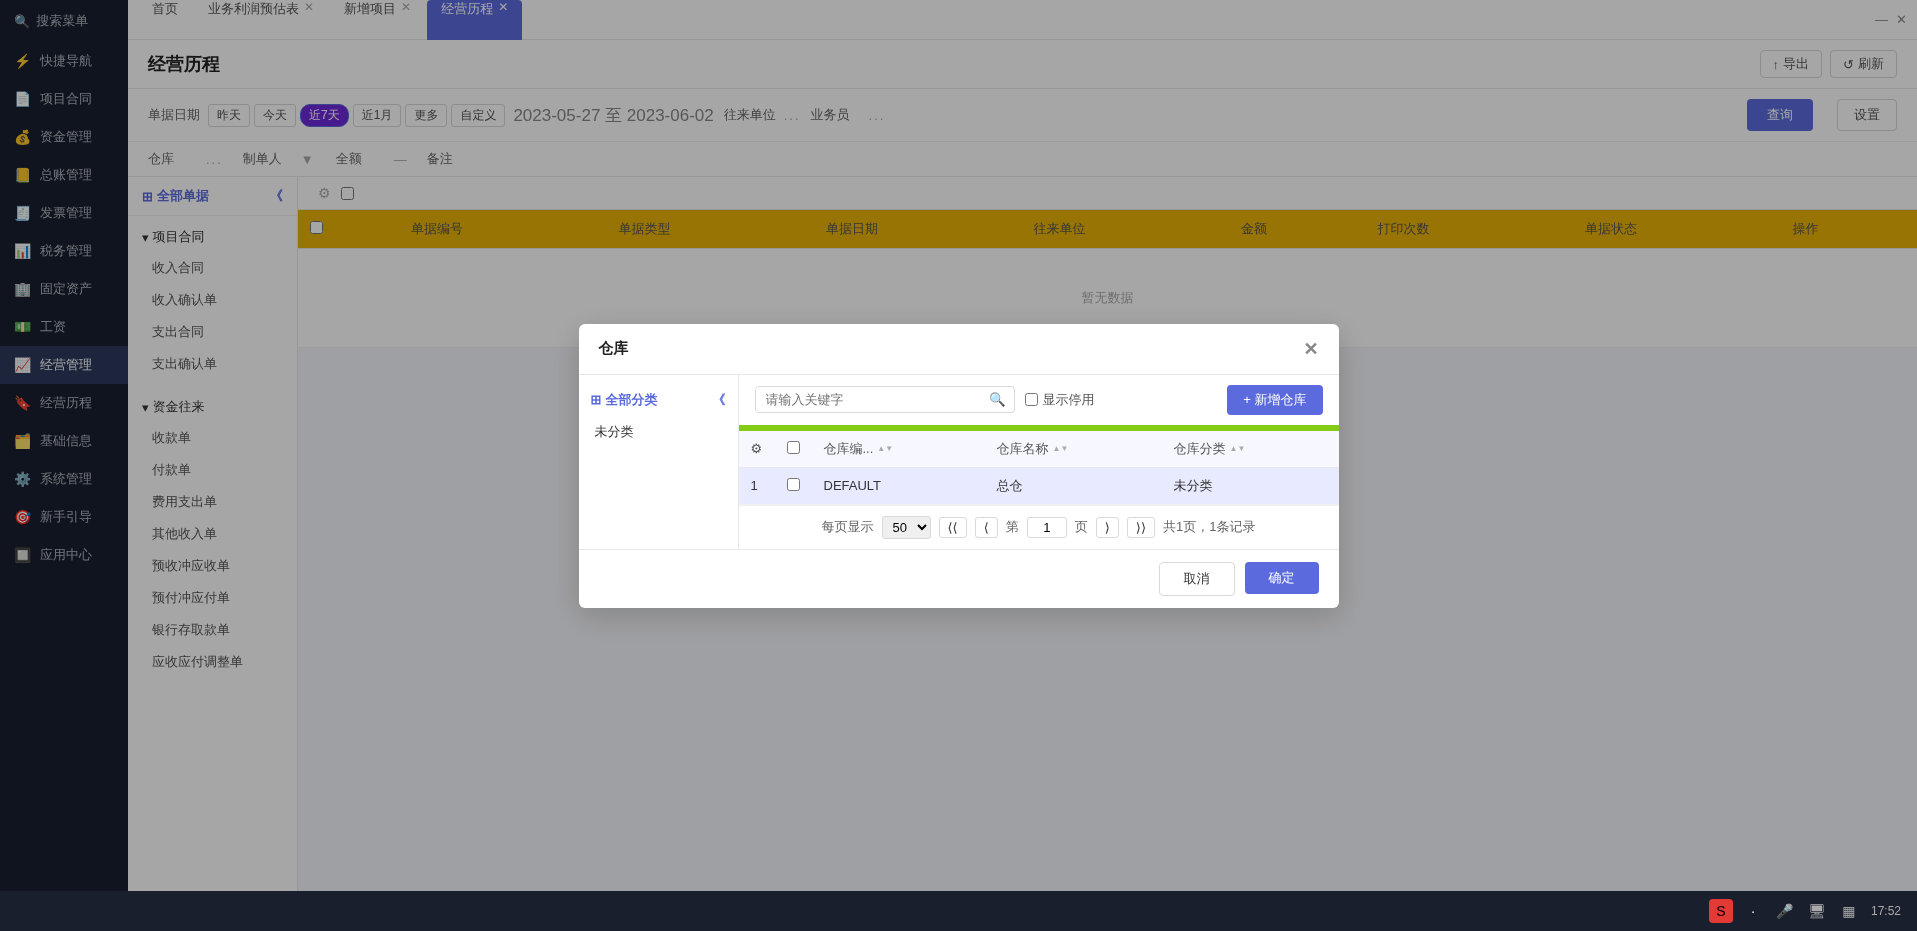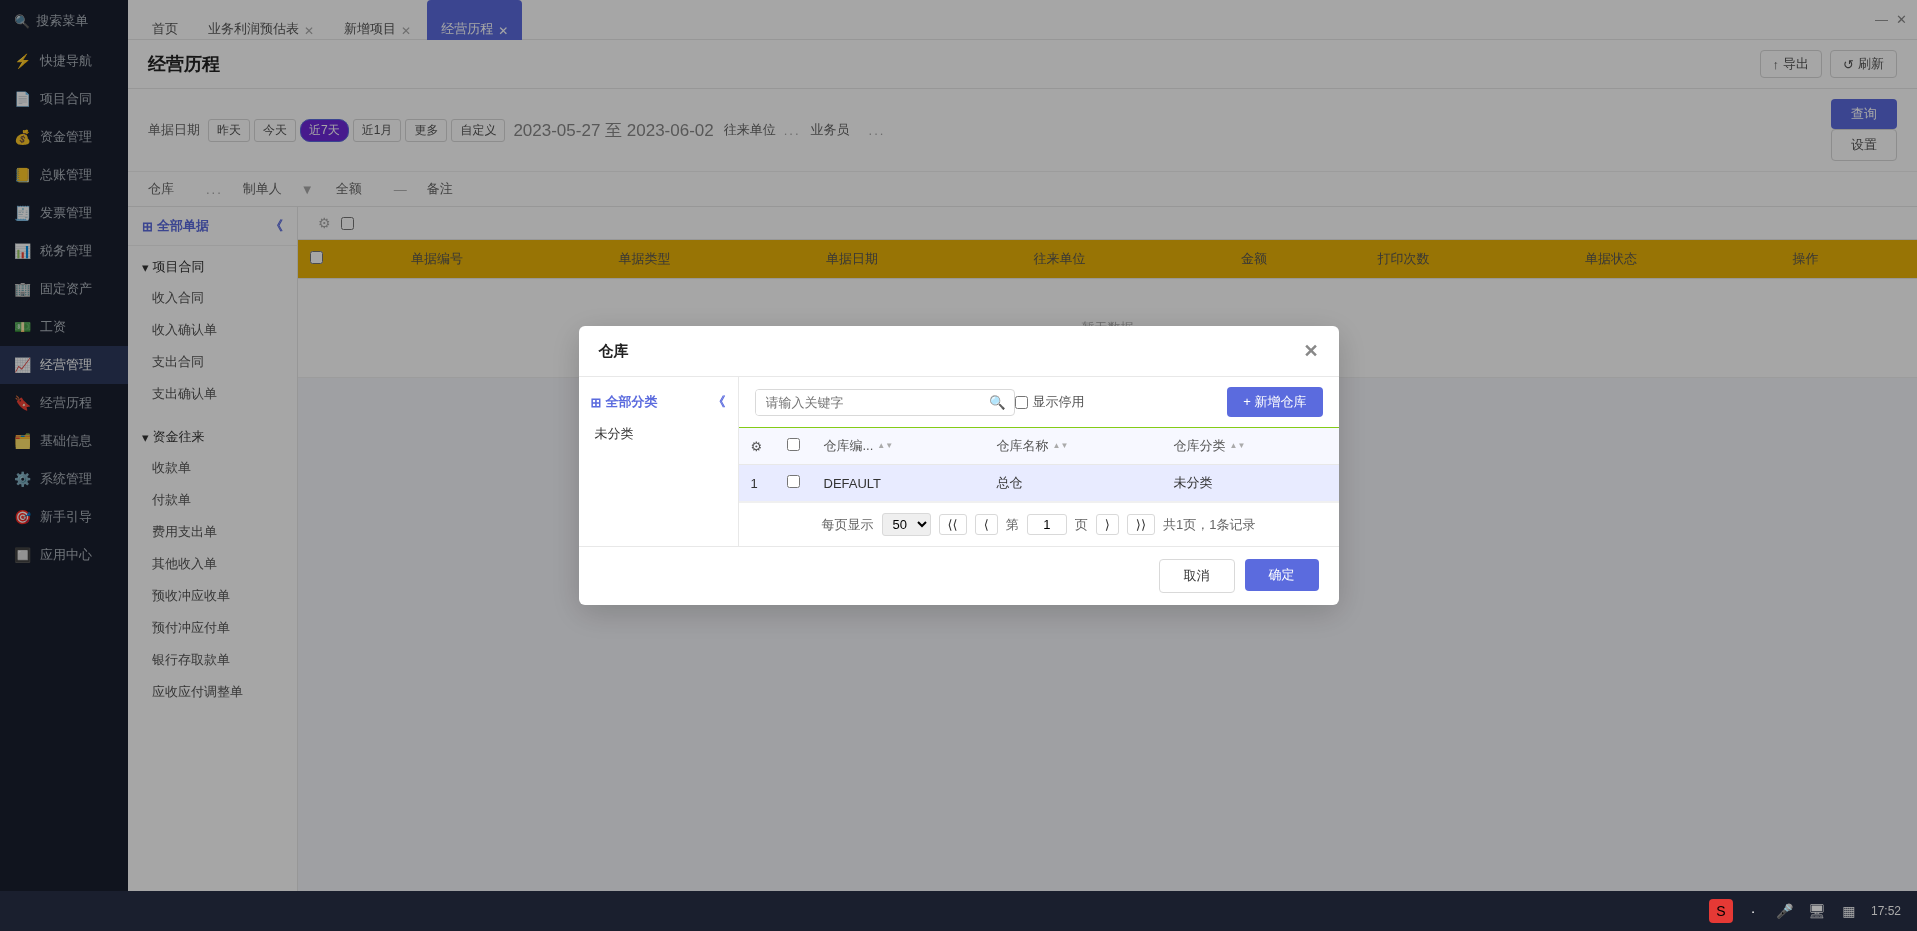--- a/index.html
+++ b/index.html
@@ -29,21 +29,21 @@
     
     .main { margin-left: 128px; height: 931px; display: flex; flex-direction: column; }
 
     
     .tabs-bar {
       background: #fff; display: flex; align-items: center; height: 40px;
       border-bottom: 1px solid #e8e8e8; padding: 0 10px; gap: 2px;
       position: relative;
     }
     .tab {
-      display: flex; align-items: flex-end; gap: 5px; padding: 0 14px; height: 40px;
+      display: flex; align-items: flex-start; gap: 5px; padding: 0 14px; height: 40px;
       cursor: pointer; font-size: 13px; color: #555; border-bottom: 2px solid transparent;
     }
     .tab.active { color: #fff; background: #5b6bde; border-radius: 4px 4px 0 0; }
     .tab .close-x { color: #aaa; font-size: 12px; cursor: pointer; }
     .tab.active .close-x { color: #fff; }
     .tabs-right { margin-left: auto; display: flex; align-items: center; gap: 8px; color: #888; font-size: 13px; }
 
     
     .page-header {
       background: #fff; padding: 10px 20px; display: flex; align-items: center;
@@ -169,22 +169,22 @@
     }
     .modal-left-header {
       display: flex; align-items: center; justify-content: space-between;
       padding: 6px 12px; font-size: 13px; color: #5b6bde; font-weight: bold;
     }
     .modal-left-item {
       padding: 8px 16px; font-size: 13px; color: #333; cursor: pointer;
     }
     .modal-right { flex: 1; display: flex; flex-direction: column; overflow: hidden; }
     .modal-toolbar {
-      display: flex; align-items: center; padding: 10px 16px;
-      border-bottom: 1px solid #84cc16;
+      display: flex; align-items: center; gap: 10px; padding: 10px 16px;
+      border-bottom: 6px solid #84cc16;
     }
     .modal-search {
       display: flex; align-items: center; border: 1px solid #d9d9d9; border-radius: 4px;
       overflow: hidden; flex: 1; max-width: 260px;
     }
     .modal-search input {
       border: none; outline: none; padding: 5px 10px; font-size: 13px; flex: 1; color: #333;
     }
     .modal-search-btn {
       background: none; border: none; padding: 5px 8px; cursor: pointer; color: #888;
@@ -360,21 +360,21 @@
       <span class="date-range">2023-05-27 至 2023-06-02</span>
     </div>
     <div class="filter-row">
       <span class="filter-label">往来单位</span>
       <span class="filter-dots">...</span>
     </div>
     <div class="filter-row">
       <span class="filter-label">业务员</span>
       <span class="filter-dots">...</span>
     </div>
-    <div style="margin-left:auto; display:flex; gap:0;flex-direction:column;">
+    <div style="margin-left:auto; display:flex; gap:24px;">
       <button class="btn-query">查询</button>
       <button class="btn-setting">设置</button>
     </div>
   </div>
 
   <div class="filter-area2">
     <div class="filter-row">
       <span class="filter-label">仓库</span>
       <span class="filter-dots">...</span>
     </div>

